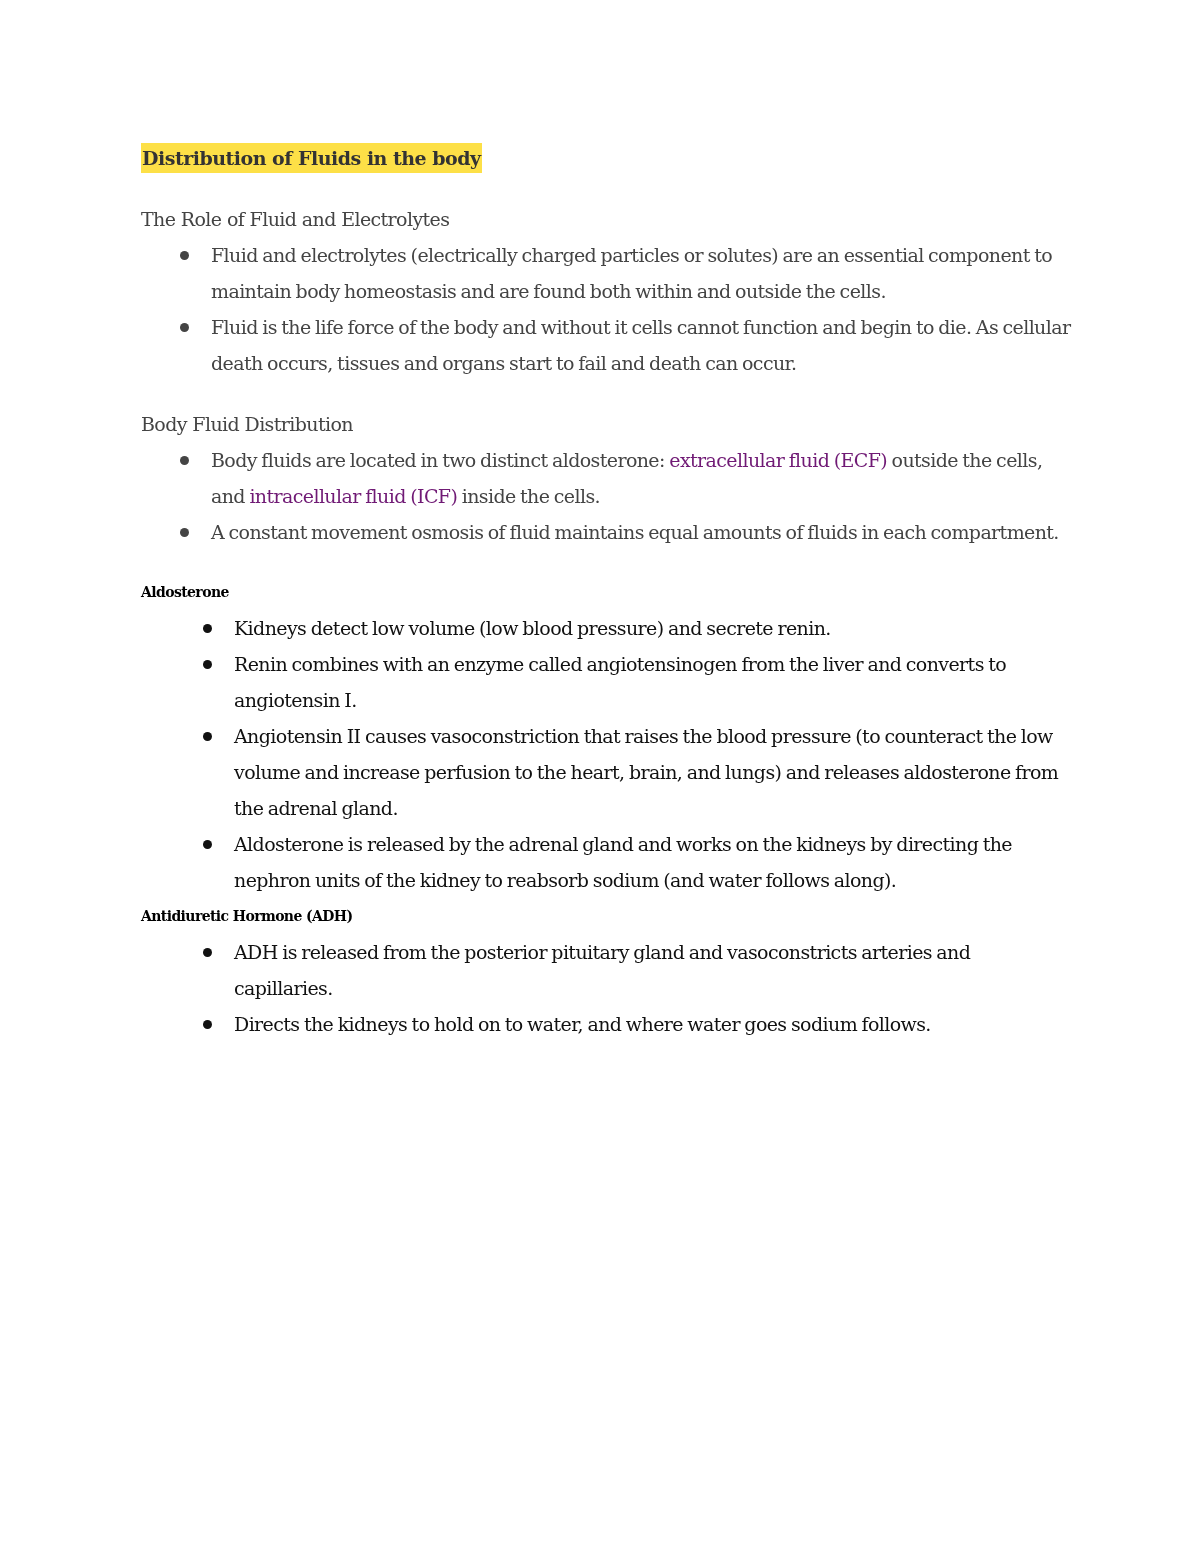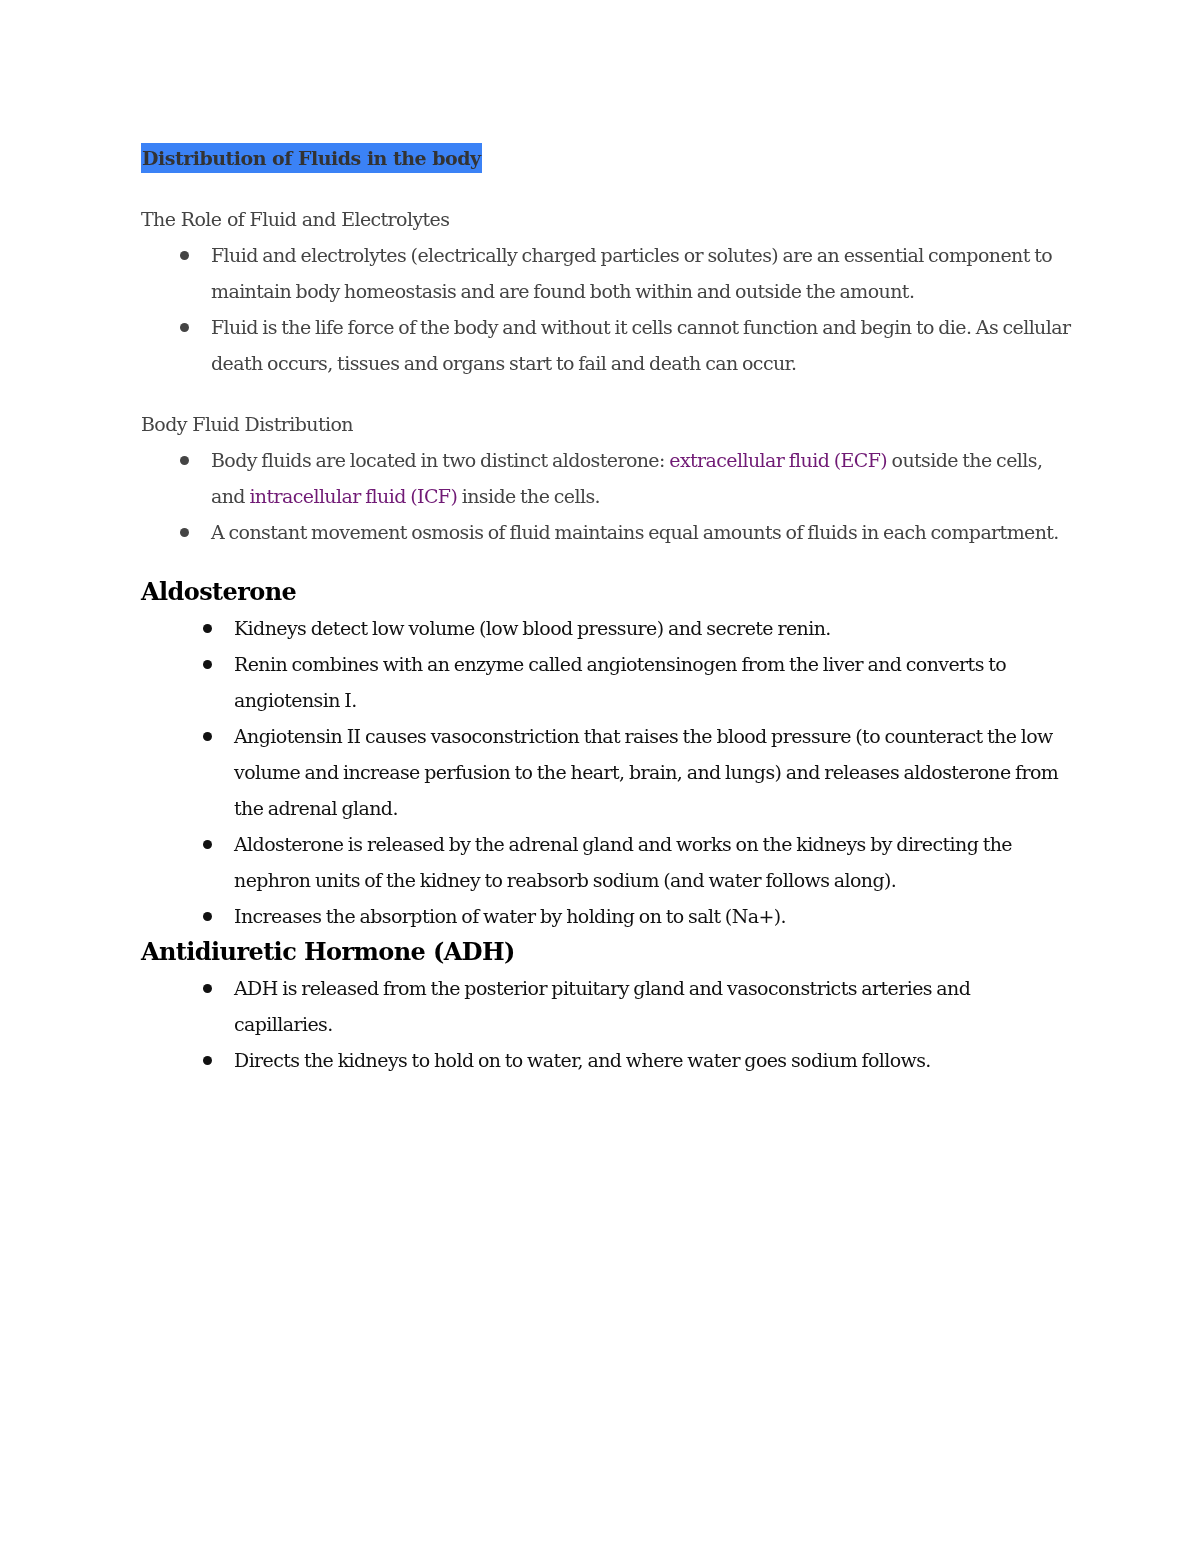--- a/index.html
+++ b/index.html
@@ -16,41 +16,41 @@
       color: #444444;
     }
     .page {
       position: absolute;
       left: 141px;
       top: 141px;
       width: 930px;
     }
     .title {
       display: inline-block;
-      background: #3b82f6;
+      background: #fde047;
       font-weight: bold;
       color: #333333;
       font-size: 19px;
       line-height: 30px;
       padding: 0 1px;
       letter-spacing: -0.5px;
       margin-top: 2px;
       margin-bottom: 3px;
     }
     .subhead {
       font-size: 19px;
       line-height: 36px;
       letter-spacing: -0.6px;
       color: #444444;
       margin-top: 25px;
     }
     .bold-head {
       font-weight: bold;
       color: #000000;
-      font-size: 24px;
+      font-size: 14px;
       line-height: 36px;
       letter-spacing: -0.6px;
     }
     ul.bullets {
       list-style: none;
       margin: 0;
       padding: 0;
     }
     ul.bullets li {
       position: relative;
@@ -90,21 +90,21 @@
 <div class="page">
 
   <div>
     <span class="title">Distribution of Fluids in the body</span>
   </div>
 
   <div class="subhead">The Role of Fluid and Electrolytes</div>
   <ul class="bullets">
     <li>
       <span class="dot"></span>
-      <span>Fluid and electrolytes (electrically charged particles or solutes) are an essential component to maintain body homeostasis and are found both within and outside the amount.</span>
+      <span>Fluid and electrolytes (electrically charged particles or solutes) are an essential component to maintain body homeostasis and are found both within and outside the cells.</span>
     </li>
     <li>
       <span class="dot"></span>
       <span>Fluid is the life force of the body and without it cells cannot function and begin to die. As cellular death occurs, tissues and organs start to fail and death can occur.</span>
     </li>
   </ul>
 
   <div class="subhead">Body Fluid Distribution</div>
   <ul class="bullets">
     <li>
@@ -130,24 +130,20 @@
       <span>Renin combines with an enzyme called angiotensinogen from the liver and converts to angiotensin I.</span>
     </li>
     <li>
       <span class="dot"></span>
       <span>Angiotensin II causes vasoconstriction that raises the blood pressure (to counteract the low volume and increase perfusion to the heart, brain, and lungs) and releases aldosterone from the adrenal gland.</span>
     </li>
     <li>
       <span class="dot"></span>
       <span>Aldosterone is released by the adrenal gland and works on the kidneys by directing the nephron units of the kidney to reabsorb sodium (and water follows along).</span>
     </li>
-    <li>
-      <span class="dot"></span>
-      <span>Increases the absorption of water by holding on to salt (Na+).</span>
-    </li>
   </ul>
 
   <div class="bold-head">Antidiuretic Hormone (ADH)</div>
   <ul class="bullets dark">
     <li>
       <span class="dot"></span>
       <span>ADH is released from the posterior pituitary gland and vasoconstricts arteries and capillaries.</span>
     </li>
     <li>
       <span class="dot"></span>

